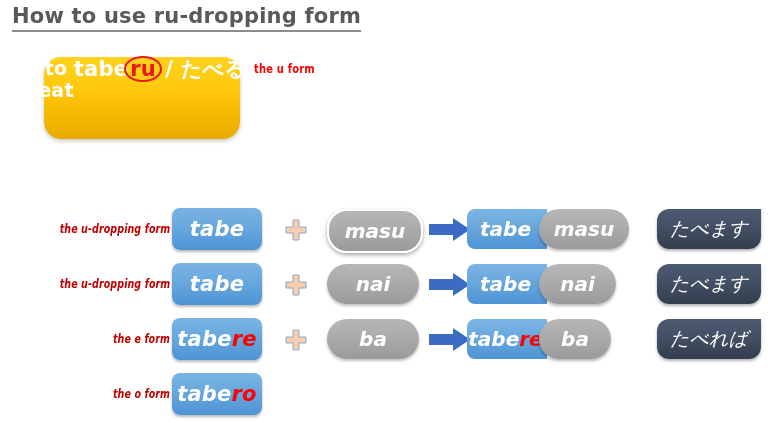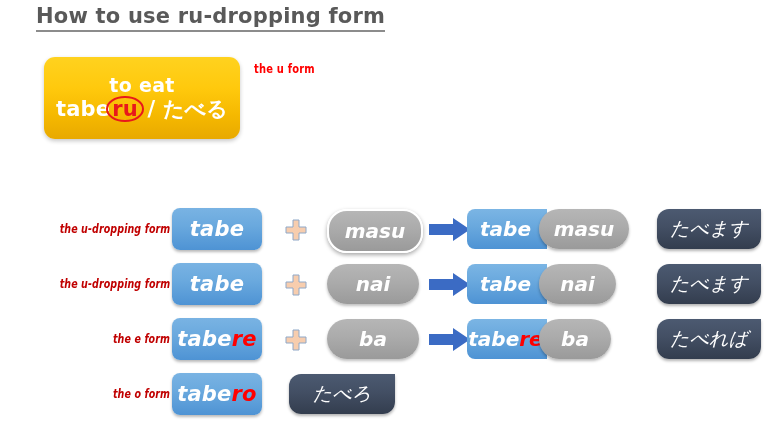--- a/index.html
+++ b/index.html
@@ -22,37 +22,35 @@
     left: 12px;
     top: 4px;
     font-size: 21px;
     font-weight: bold;
     color: #595959;
     letter-spacing: 0.2px;
     border-bottom: 2px solid #8c8c8c;
     padding-bottom: 2px;
     line-height: 1.15;
     white-space: nowrap;
-    margin-left: 24px;
   }
 
   
   #headword-card {
     position: absolute;
     left: 44px;
     top: 57px;
     width: 196px;
     height: 82px;
-    border-radius: 11px;
+    border-radius: 17px;
     background: linear-gradient(180deg, #ffd21f 0%, #ffc90d 38%, #f5b800 72%, #e8a900 100%);
     box-shadow: 0 2px 4px rgba(0,0,0,0.22);
     color: #ffffff;
     text-align: center;
     display: flex;
-    flex-direction: column;
     justify-content: center;
     line-height: 1.18;
   }
   .hw-line1 {
     font-size: 19px;
     font-weight: bold;
     letter-spacing: 0.3px;
   }
   .hw-line2 {
     font-size: 21px;
@@ -292,15 +290,14 @@
         </svg></div>
       <div class="combo">
         <div class="combo-stem">tabe<span class="hl">re</span></div>
         <div class="combo-suffix" style="width:72px">ba</div>
       </div>
       <div class="jp-badge" style="left:653px;width:104px">たべれば</div>
     </div>
     <div class="row" style="top: 373px;">
       <div class="row-label">the o form</div>
       <div class="stem-btn">tabe<span class="hl">ro</span></div>
-      <div class="jp-badge" style="left:285px;width:106px">たべろ</div>
     </div>
   </div>
 
 </body></html>

